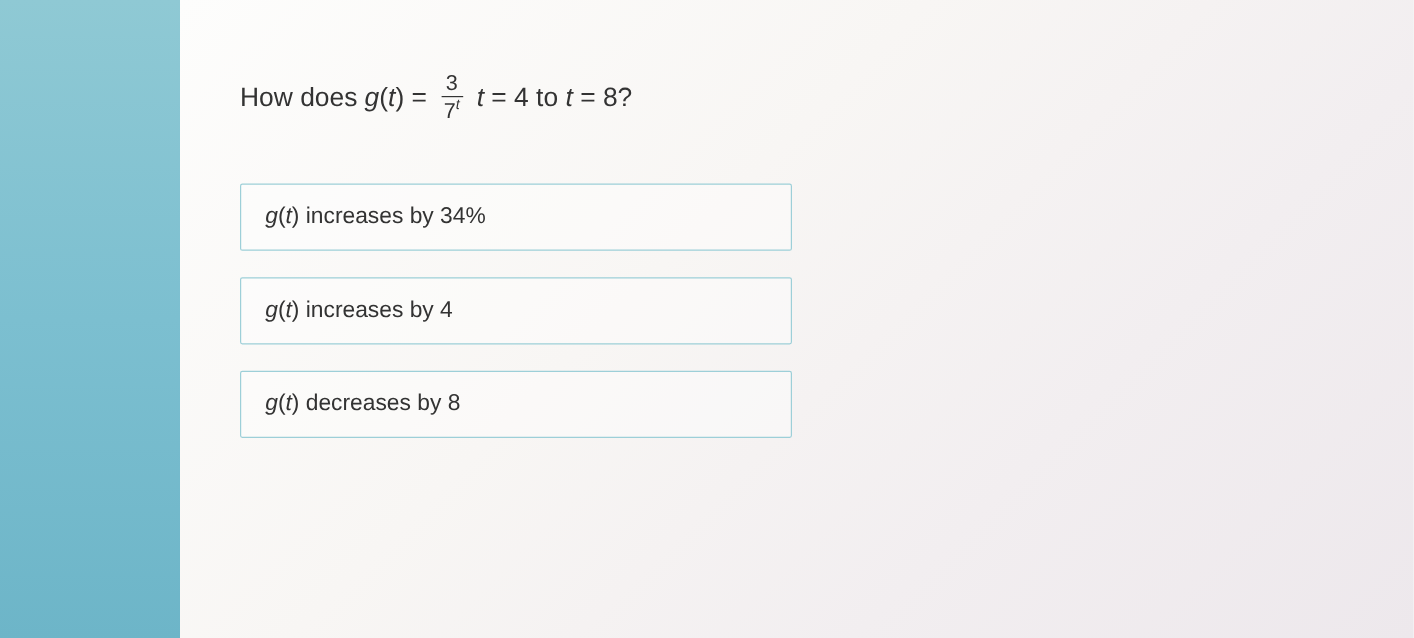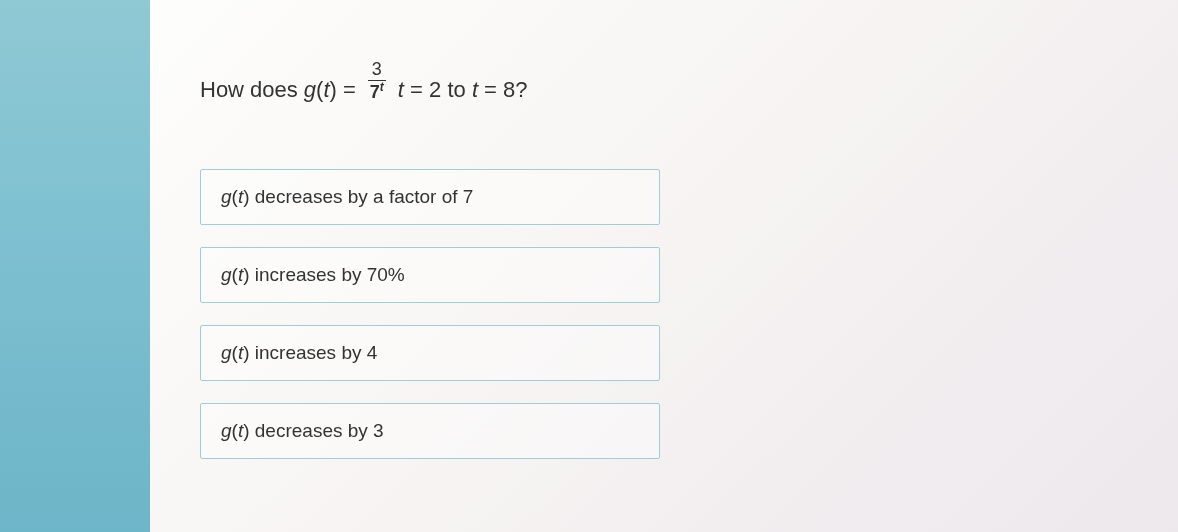--- a/index.html
+++ b/index.html
@@ -19,38 +19,38 @@
 }
 .main {
   flex: 1;
   background: linear-gradient(135deg, #fdfdfc 0%, #f8f6f4 40%, #f2eef0 70%, #ede8ec 100%);
   padding: 60px 50px 40px 50px;
   position: relative;
 }
 .question {
   font-size: 22px;
   color: #333;
-  margin-bottom: 66px;
+  margin-bottom: 50px;
   display: flex;
-  align-items: flex-end;
+  align-items: center;
   flex-wrap: wrap;
   gap: 6px;
 }
 .question .italic { font-style: italic; }
 .fraction {
   display: inline-flex;
   flex-direction: column;
   align-items: center;
   vertical-align: middle;
   margin: 0 4px;
   font-size: 18px;
   line-height: 1.1;
 }
 .fraction .num { border-bottom: 1.5px solid #333; padding: 0 4px; }
-.fraction .den { padding: 0 4px; font-weight: bold; }
+.fraction .den { padding: 0 4px; }
 .fraction .den sup { font-size: 12px; font-style: italic; }
 .options {
   display: flex;
   flex-direction: column;
   gap: 22px;
   max-width: 460px;
 }
 .option {
   border: 1px solid #9dcfd8;
   background: rgba(255,255,255,0.4);
@@ -72,32 +72,29 @@
   <div class="question">
     <span>How does </span>
     <span>
       <span class="italic">g</span>(<span class="italic">t</span>)<span> = </span>
     </span>
     <span class="fraction">
       <span class="num">3</span>
       <span class="den"><span>7</span><sup>t</sup></span>
     </span>
     <span>
-      <span class="italic">t</span><span> = 2 to </span><span class="italic">t</span><span> = 8?</span>
+      <span class="italic">t</span><span> = 4 to </span><span class="italic">t</span><span> = 8?</span>
     </span>
   </div>
 
   <div class="options">
     <div class="option">
-      <span class="italic">g</span>(<span class="italic">t</span>)<span> decreases by a factor of 7</span>
-    </div>
-    <div class="option">
-      <span class="italic">g</span>(<span class="italic">t</span>)<span> increases by 70%</span>
+      <span class="italic">g</span>(<span class="italic">t</span>)<span> increases by 34%</span>
     </div>
     <div class="option">
       <span class="italic">g</span>(<span class="italic">t</span>)<span> increases by 4</span>
     </div>
     <div class="option">
-      <span class="italic">g</span>(<span class="italic">t</span>)<span> decreases by 3</span>
+      <span class="italic">g</span>(<span class="italic">t</span>)<span> decreases by 8</span>
     </div>
   </div>
 
 </div>
 
 </body></html>

